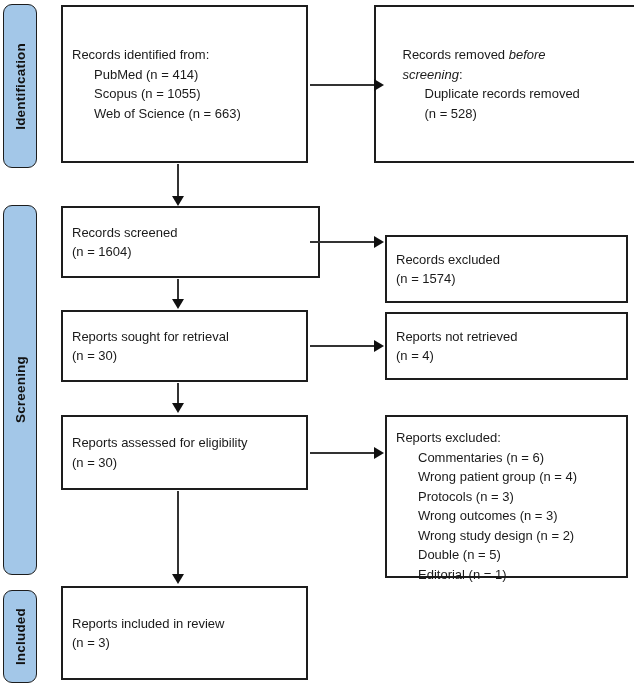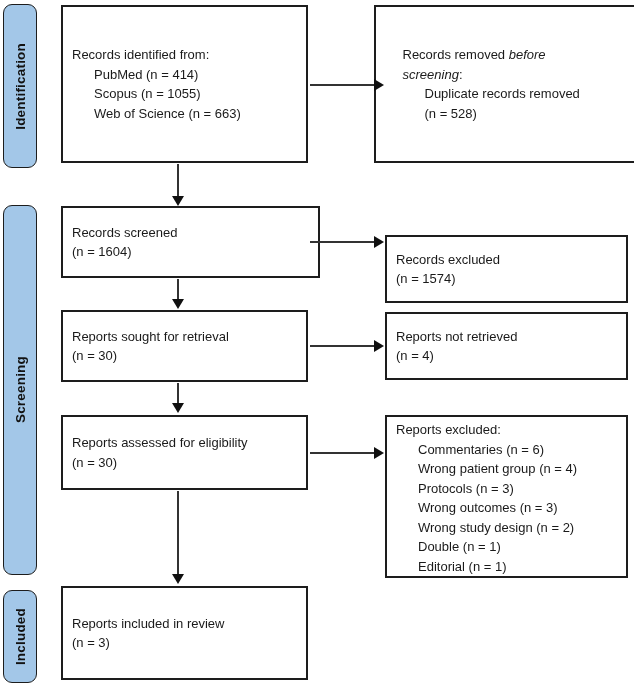--- a/index.html
+++ b/index.html
@@ -46,21 +46,21 @@
   .box {
     position: absolute;
     box-sizing: border-box;
     background: #ffffff;
     border: 2.2px solid #1d1d1d;
     display: flex;
     flex-direction: column;
     justify-content: center;
   }
   .box.align-top {
-    justify-content: flex-end;
+    justify-content: flex-start;
   }
   .box-inner {
     padding: 0 9px;
   }
   .box .line {
     font-size: 13px;
     line-height: 19.5px;
     white-space: nowrap;
     color: #1a1a1a;
   }
@@ -201,21 +201,21 @@
   </div>
 
   <div class="box align-top" style="left:385px; top:415px; width:243px; height:163px;">
     <div class="box-inner" style="padding-top:11px;">
       <div class="line">Reports excluded:</div>
       <div class="line indent">Commentaries (n = 6)</div>
       <div class="line indent">Wrong patient group (n = 4)</div>
       <div class="line indent">Protocols (n = 3)</div>
       <div class="line indent">Wrong outcomes (n = 3)</div>
       <div class="line indent">Wrong study design (n = 2)</div>
-      <div class="line indent">Double (n = 1)</div>
+      <div class="line indent">Double (n = 5)</div>
       <div class="line indent">Editorial (n = 1)</div>
     </div>
   </div>
 
   <div class="conn-h" style="left:310px; top:452px; width:65px;">
     <span class="head"></span>
   </div>
 
   <div class="conn-v" style="left:177px; top:491px; height:84px;">
     <span class="head"></span>

